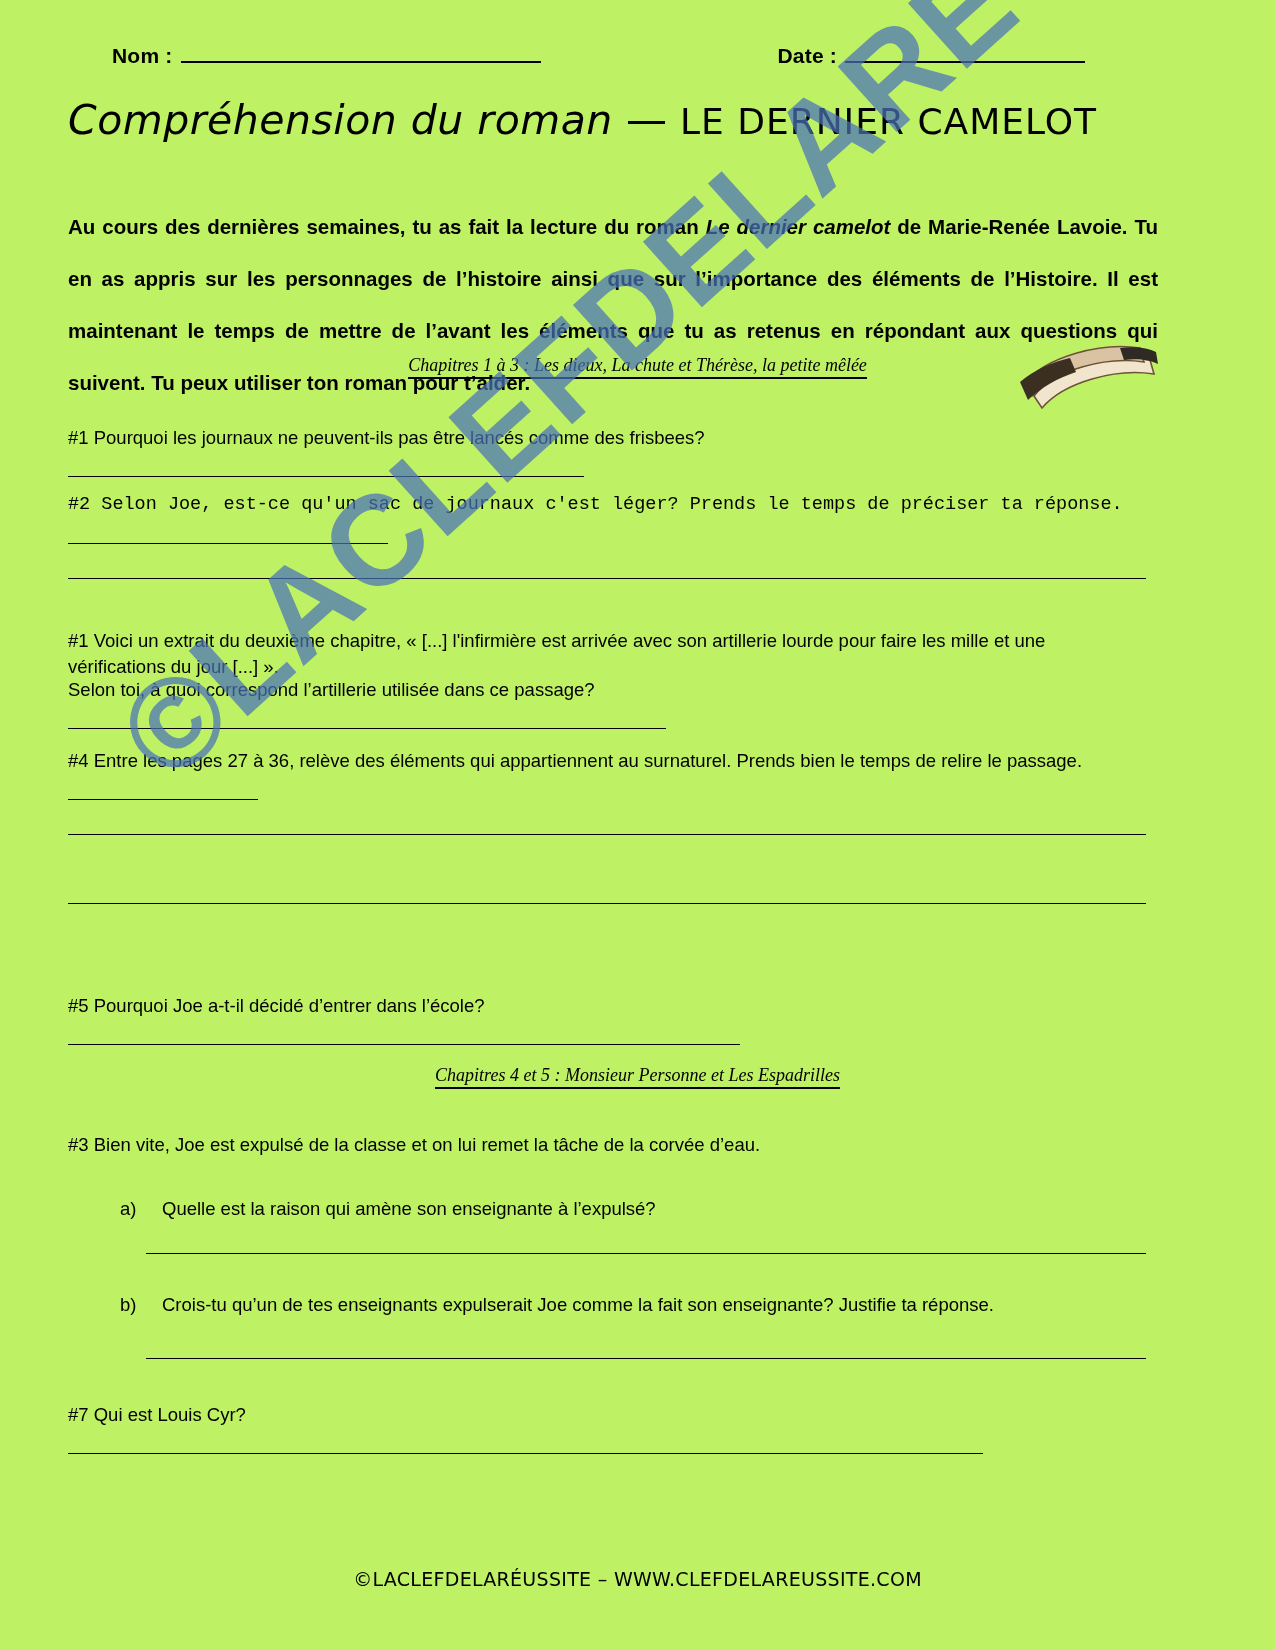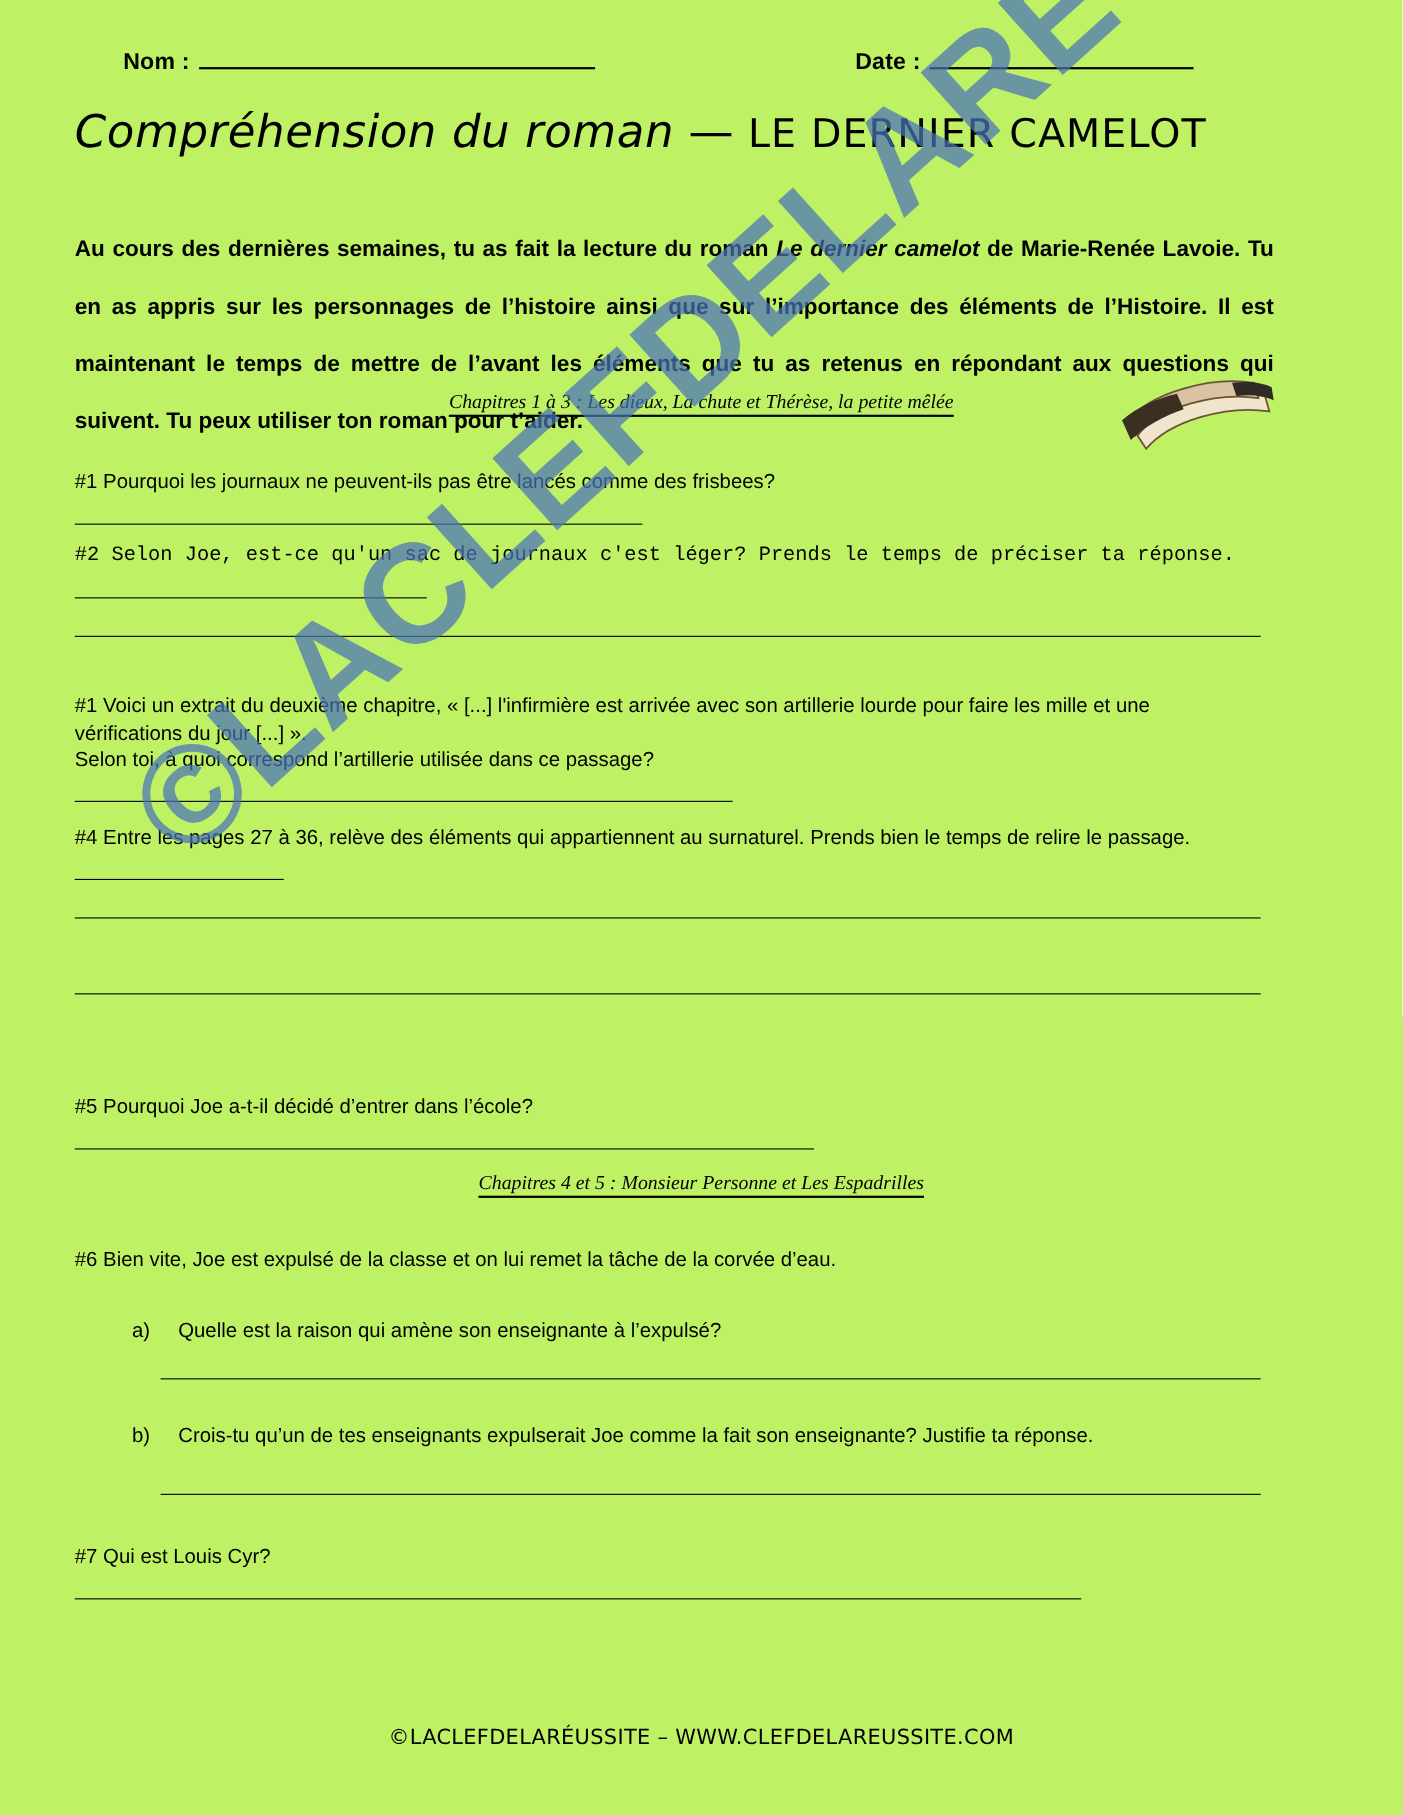--- a/index.html
+++ b/index.html
@@ -259,21 +259,21 @@
   <div class="q" style="top:993px;">
     <span>#5 Pourquoi Joe a-t-il décidé d’entrer dans l’école?</span>
     <span class="line" style="width:672px;"></span>
   </div>
 
   <div class="section-heading" id="sec2">
     <span>Chapitres 4 et 5 : Monsieur Personne et Les Espadrilles</span>
   </div>
 
   <div class="q" style="top:1132px;">
-    <span>#6 Bien vite, Joe est expulsé de la classe et on lui remet la tâche de la corvée d’eau.</span>
+    <span>#3 Bien vite, Joe est expulsé de la classe et on lui remet la tâche de la corvée d’eau.</span>
   </div>
 
   <div class="sub" style="top:1196px;">
     <span class="marker">a)</span>
     <span class="subtext">
       <span>Quelle est la raison qui amène son enseignante à l’expulsé?</span>
       <span class="line" style="width:578px;"></span>
     </span>
   </div>
   <div class="subrule" style="top:1253px;"></div>

